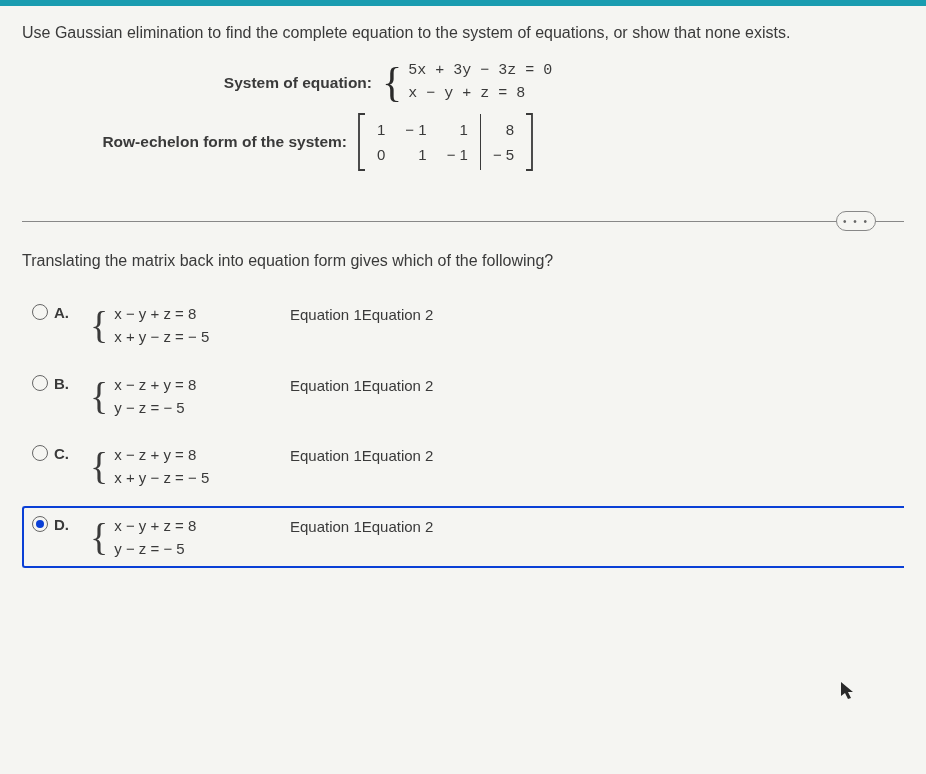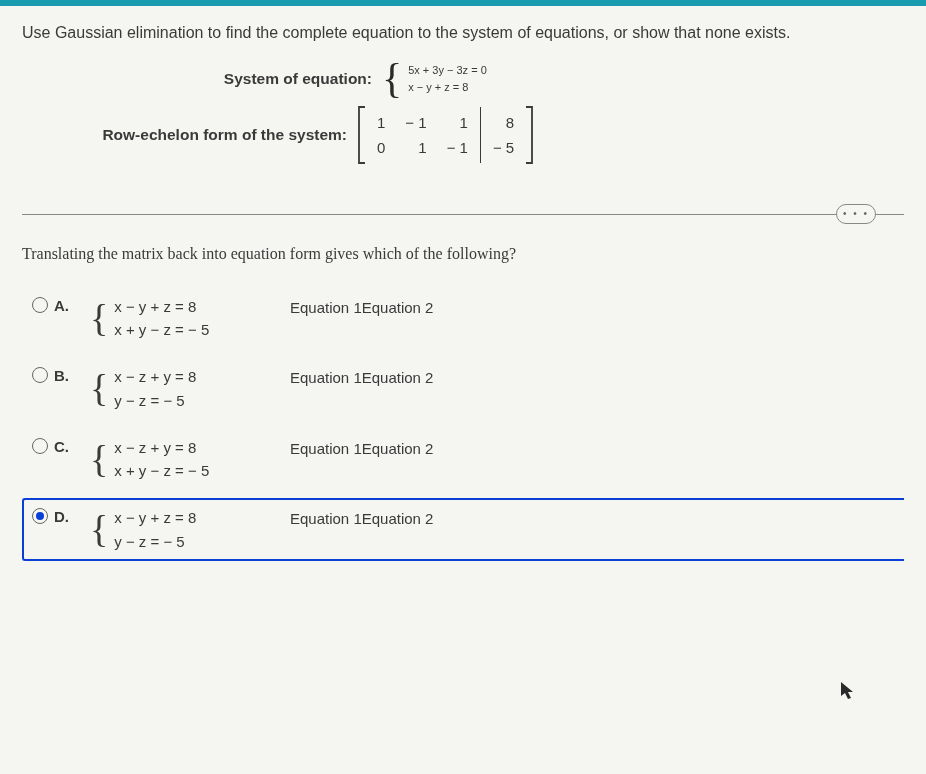--- a/index.html
+++ b/index.html
@@ -52,23 +52,23 @@
     .brace {
       font-size: 42px;
       line-height: 0.9;
       font-family: "Times New Roman", serif;
       color: #2a2a2a;
       margin-right: 6px;
     }
     .eq-stack {
       display: flex;
       flex-direction: column;
-      font-size: 11px;
+      font-size: 15px;
       line-height: 1.5;
-      font-family: Liberation Sans, sans-serif;
+      font-family: Liberation Mono, monospace;
       justify-content: space-between;
     }
     .matrix-wrap {
       display: flex;
       align-items: center;
       font-size: 15px;
     }
     .matrix-wrap svg {
       display: block;
     }
@@ -112,21 +112,20 @@
       align-items: center;
       justify-content: center;
       font-size: 10px;
       letter-spacing: 2px;
       color: #666;
       cursor: pointer;
     }
     .question {
       font-size: 16px;
       margin-bottom: 24px;
-      font-family: Liberation Serif, serif;
     }
     .options {
       display: flex;
       flex-direction: column;
     }
     .option-row {
       display: flex;
       align-items: flex-start;
       padding: 6px 8px;
       margin-bottom: 8px;

